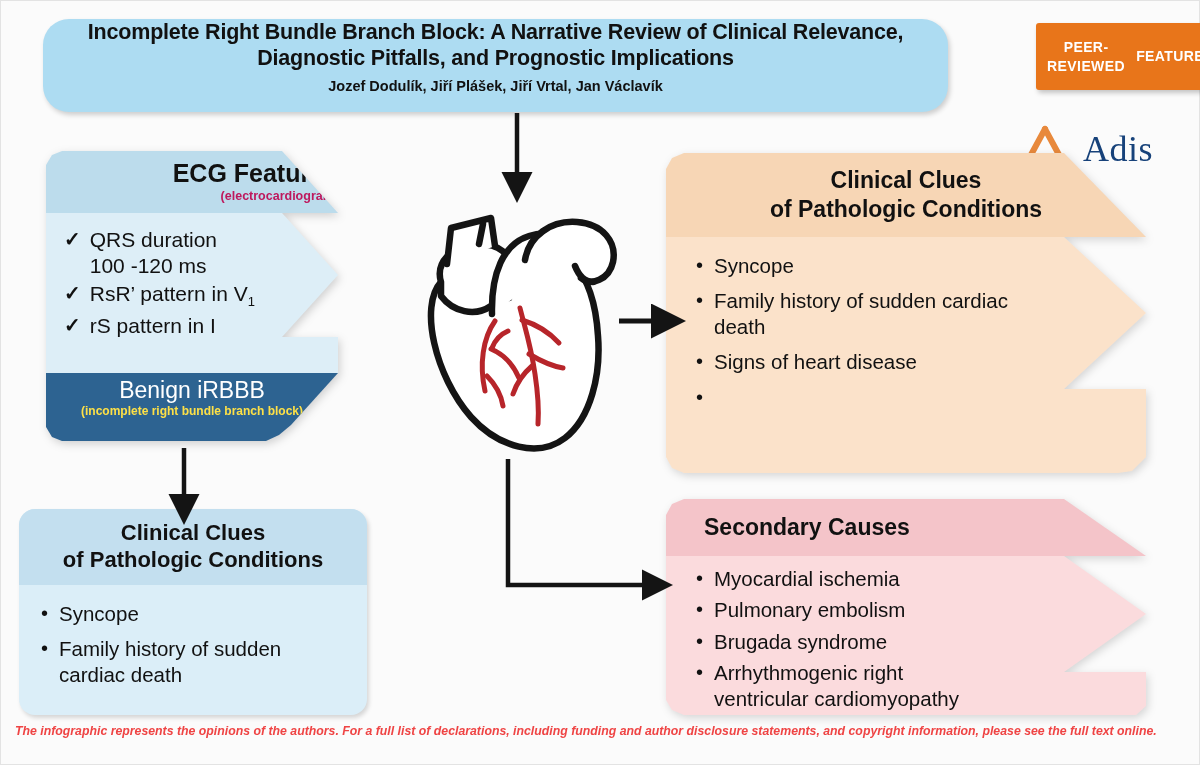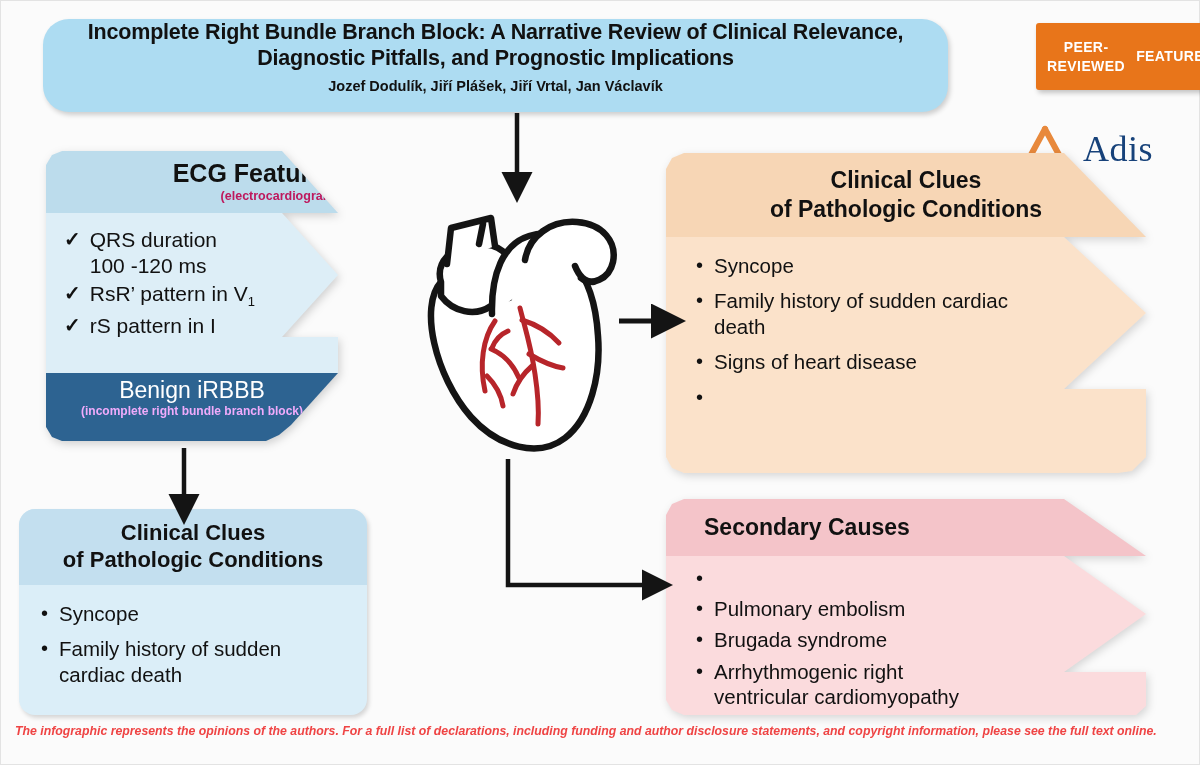--- a/index.html
+++ b/index.html
@@ -76,21 +76,21 @@
   .check-mark{font-size:20px;margin-right:9px;font-weight:bold;line-height:1.25;}
   #ecg-foot{
     position:absolute;left:0;top:222px;width:292px;height:68px;
     background:#2d6391;
     -webkit-clip-path:polygon(0 0,292px 0,245px 52px,233px 62px,220px 68px,16px 68px,6px 64px,0 54px);
             clip-path:polygon(0 0,292px 0,245px 52px,233px 62px,220px 68px,16px 68px,6px 64px,0 54px);
     display:flex;flex-direction:column;align-items:center;justify-content:flex-start;
     padding-top:5px;box-sizing:border-box;
   }
   #ecg-foot-title{font-size:23px;color:#fff;font-weight:normal;line-height:1.05;}
-  #ecg-foot-sub{font-size:12px;color:#f0abfc;font-weight:bold;margin-top:2px;}
+  #ecg-foot-sub{font-size:12px;color:#fde047;font-weight:bold;margin-top:2px;}
   
   #cc-left{
     position:absolute;left:18px;top:508px;width:348px;height:206px;
     border-radius:16px;overflow:hidden;
     box-shadow:2px 3px 4px rgba(0,0,0,.15);
     background:#dbeef8;
   }
   #cc-left-head{
     height:76px;background:#c3dfef;
     display:flex;flex-direction:column;align-items:center;justify-content:center;
@@ -272,20 +272,21 @@
     </div>
   </div>
 
   <div id="sc-right">
     <div id="sc-right-head">
       <span>Secondary Causes</span>
     </div>
     <div id="sc-right-body" class="tight">
       <div class="bullet-row">
         <span class="bullet-dot">•</span>
+        <span>Myocardial ischemia</span>
       </div>
       <div class="bullet-row">
         <span class="bullet-dot">•</span>
         <span>Pulmonary embolism</span>
       </div>
       <div class="bullet-row">
         <span class="bullet-dot">•</span>
         <span>Brugada syndrome</span>
       </div>
       <div class="bullet-row">

